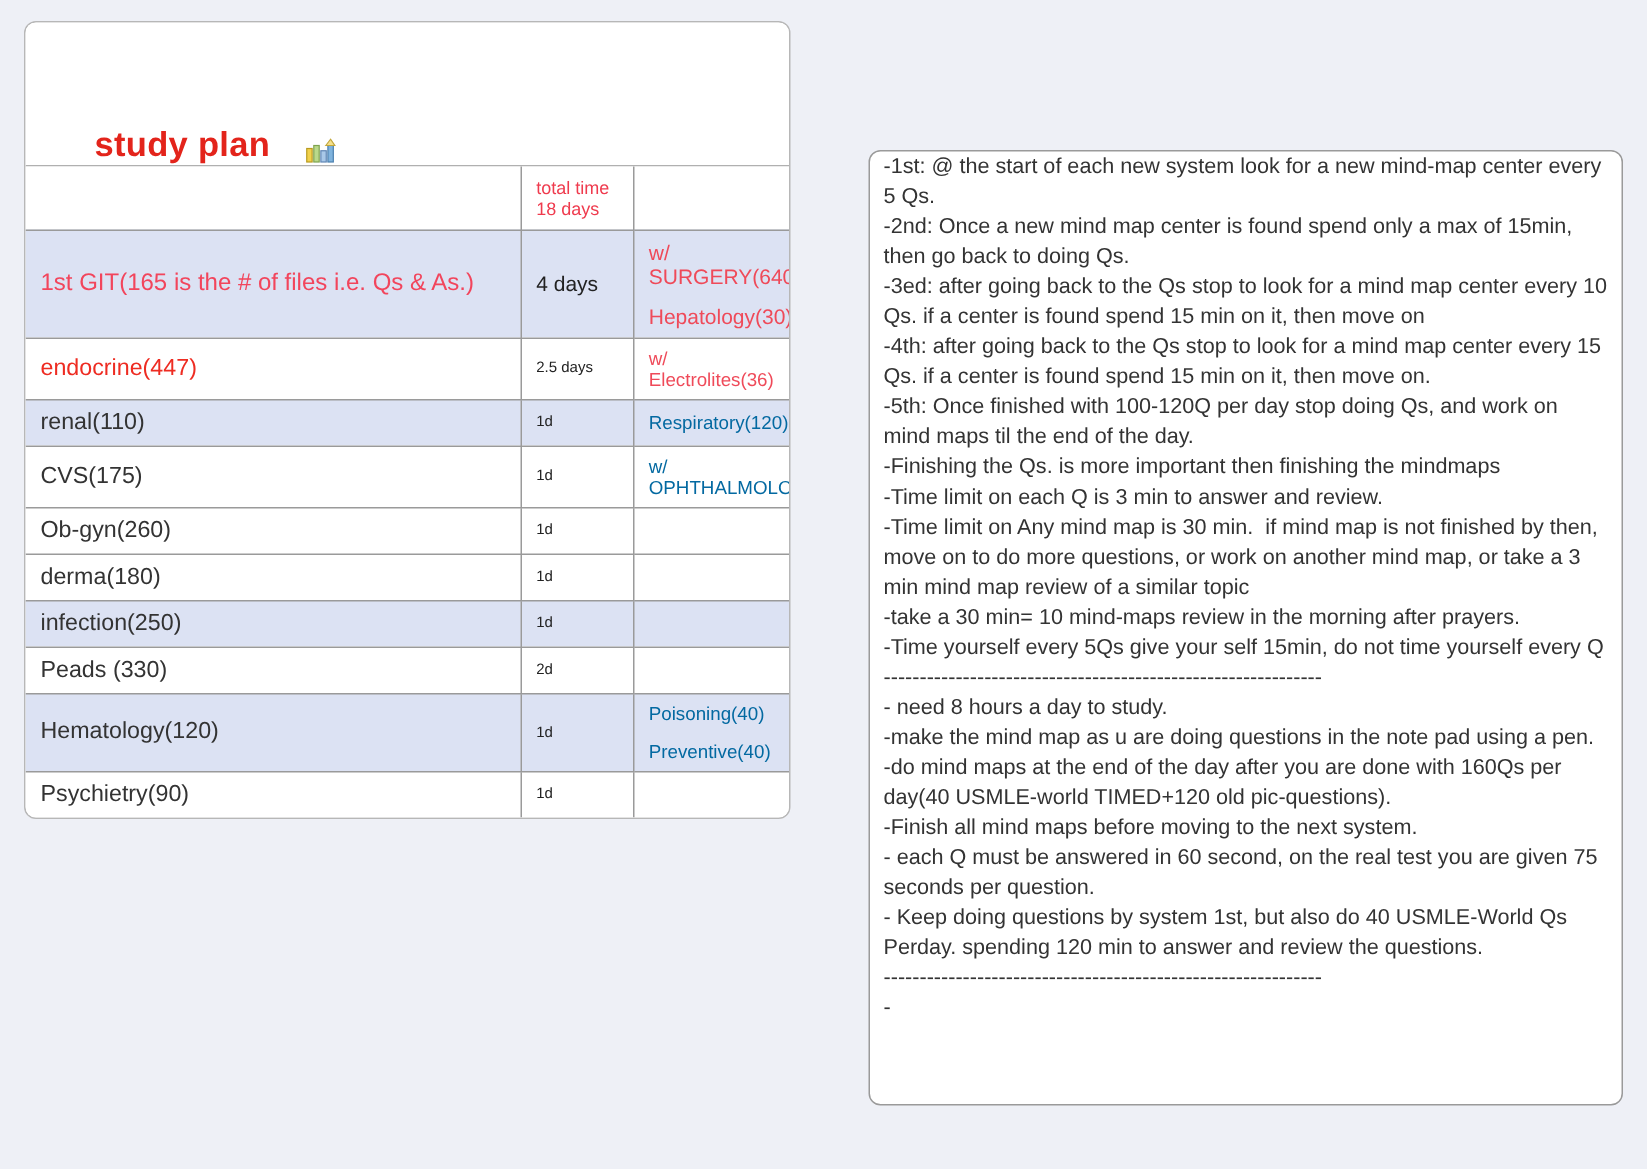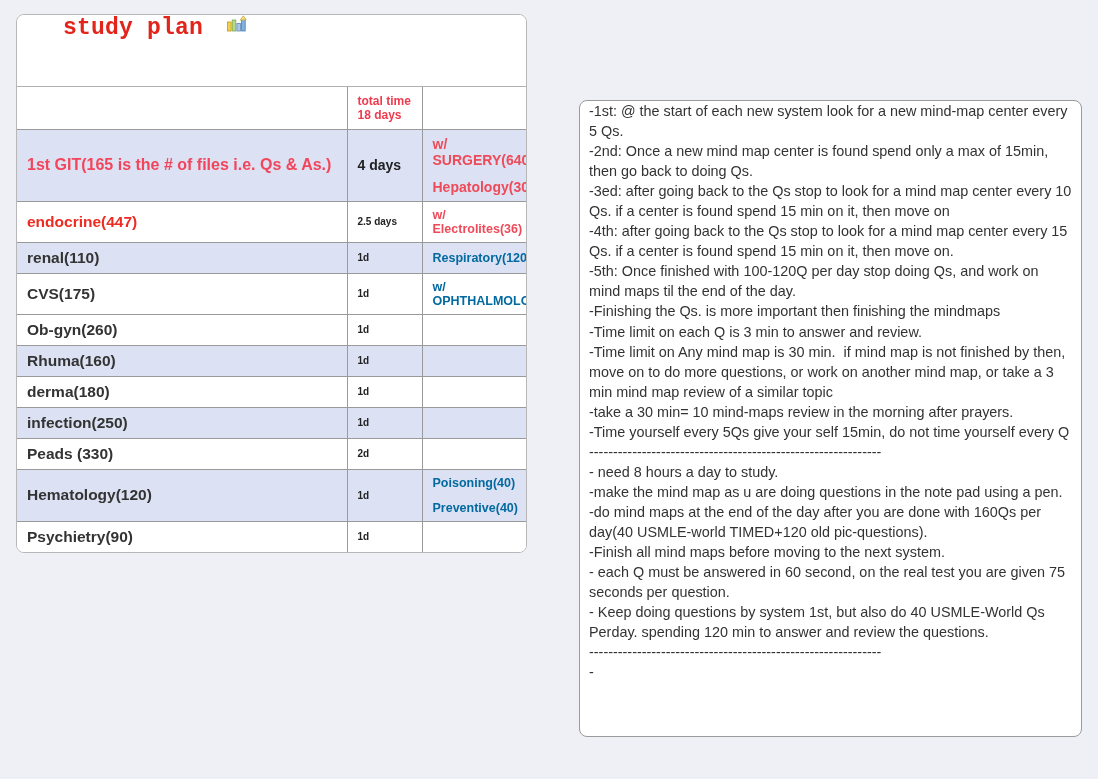--- a/index.html
+++ b/index.html
@@ -22,28 +22,27 @@
     top: 14px;
     width: 511px;
     background: #ffffff;
     border: 1px solid #b7b7b7;
     border-radius: 8px;
     box-sizing: border-box;
     overflow: hidden;
   }
 
   #card-header {
-    height: 72px;
+    height: 96px;
     border-bottom: 1px solid #b0b0b0;
     display: flex;
-    align-items: flex-start;
+    align-items: flex-end;
     padding-left: 46px;
     box-sizing: border-box;
     background: #ffffff;
-    font-family: Liberation Mono, monospace;
   }
   #plan-title {
     font-size: 23px;
     font-weight: bold;
     color: #e3241b;
     letter-spacing: .2px;
   }
   #chart-icon {
     margin-left: 24px;
     display: inline-block;
@@ -57,21 +56,20 @@
     border-collapse: collapse;
     width: 100%;
     table-layout: fixed;
   }
   table#plan-table td {
     border-right: 1px solid #9a9a9a;
     border-bottom: 1px solid #9a9a9a;
     vertical-align: middle;
     padding: 6px 10px;
     box-sizing: border-box;
-    font-weight: bold;
   }
   table#plan-table tr td:last-child { border-right: none; }
   table#plan-table tr:last-child td { border-bottom: none; }
 
   col.c1 { width: 330px; }
   col.c2 { width: 75px; }
   col.c3 { width: 104px; }
 
   tr.shaded td { background: #dce2f3; }
   tr.plain  td { background: #ffffff; }
@@ -162,25 +160,20 @@
           <td class="col-days ">1d</td>
           <td class="col-extra "><span>Respiratory(120)</span></td>
         </tr>
         <tr class="plain">
           <td class="col-topic ">CVS(175)</td>
           <td class="col-days ">1d</td>
           <td class="col-extra "><span>w/ OPHTHALMOLOGY(30)</span></td>
         </tr>
         <tr class="plain">
           <td class="col-topic ">Ob-gyn(260)</td>
-          <td class="col-days ">1d</td>
-          <td class="col-extra "><span></span></td>
-        </tr>
-        <tr class="shaded">
-          <td class="col-topic ">Rhuma(160)</td>
           <td class="col-days ">1d</td>
           <td class="col-extra "><span></span></td>
         </tr>
         <tr class="plain">
           <td class="col-topic ">derma(180)</td>
           <td class="col-days ">1d</td>
           <td class="col-extra "><span></span></td>
         </tr>
         <tr class="shaded">
           <td class="col-topic ">infection(250)</td>

